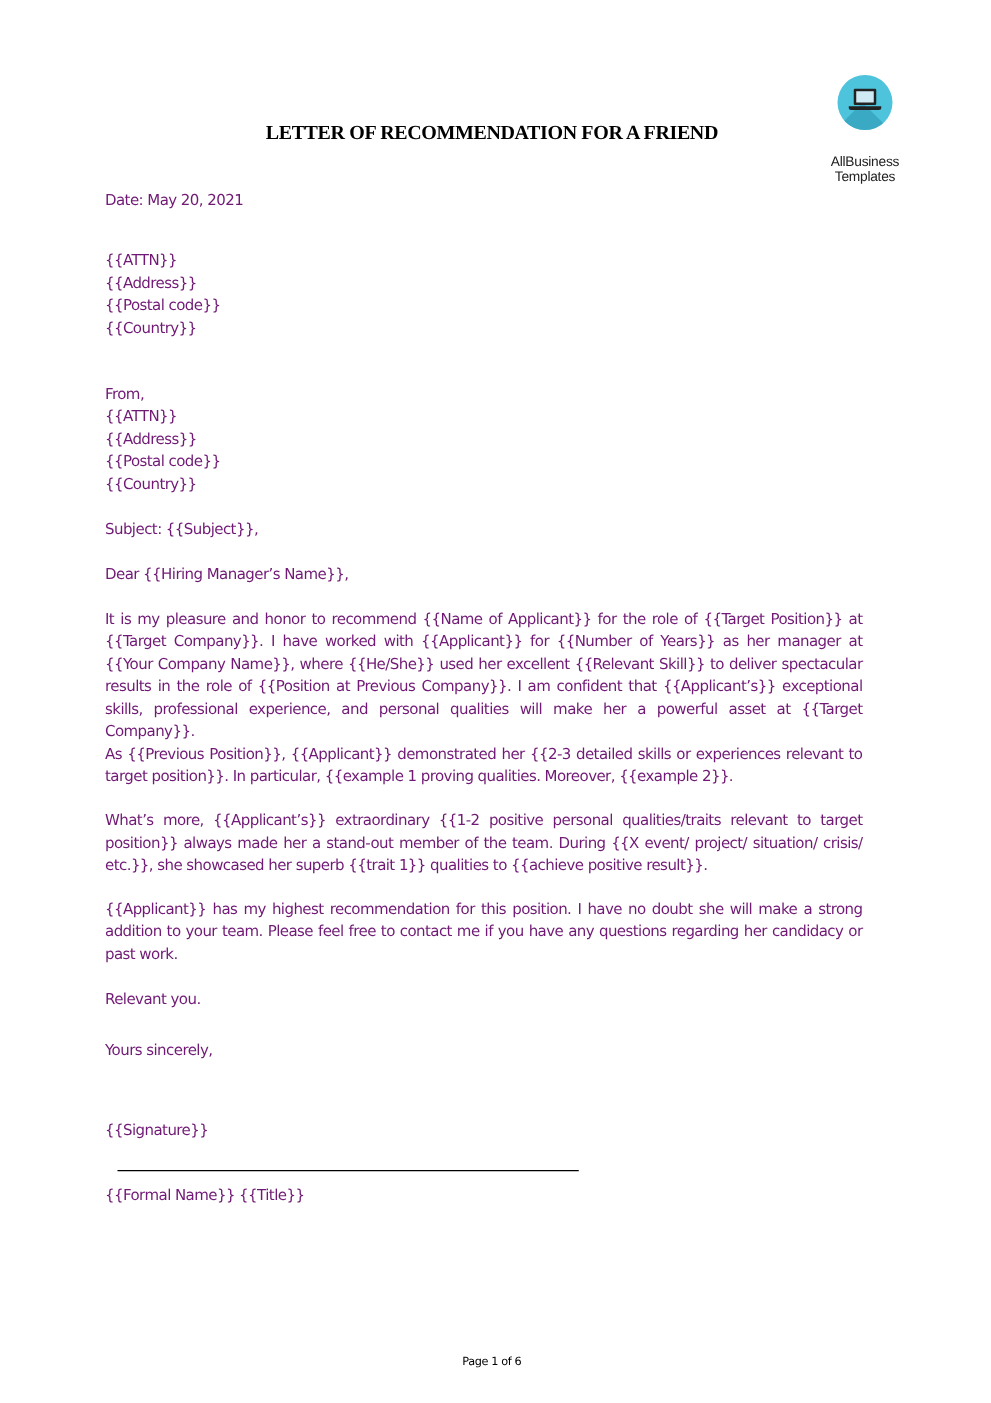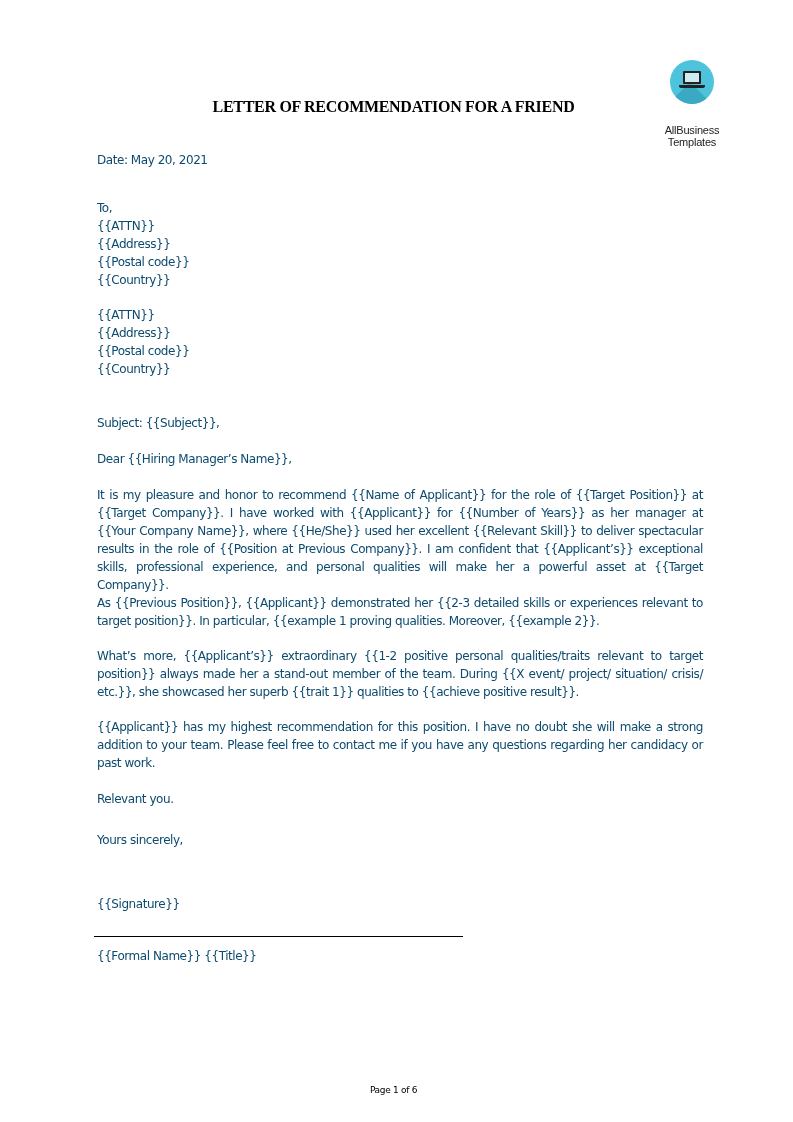--- a/index.html
+++ b/index.html
@@ -79,27 +79,27 @@
       left: 0; top: 98px;
       width: 787px;
       text-align: center;
       font-family: Liberation Serif, serif;
       font-weight: bold;
       font-size: 16px;
       letter-spacing: -0.3px;
     }
     .body-text {
       position: absolute;
-      left: 97px;
+      left: 84px;
       width: 606px;
       font-family: "DejaVu Sans", "Liberation Sans", sans-serif;
       font-size: 12px;
       line-height: 18px;
       letter-spacing: -0.45px;
-      color: #0c4a6e;
+      color: #701a75;
     }
     .line {
       display: block;
       white-space: nowrap;
     }
     .para {
       text-align: justify;
       text-align-last: left;
     }
     .sig-line {
@@ -139,28 +139,28 @@
       <div>AllBusiness</div>
       <div>Templates</div>
     </div>
   </div>
 
   <div class="title">LETTER OF RECOMMENDATION FOR A FRIEND</div>
 
   <div class="body-text" style="top:151px;">Date:  May 20, 2021</div>
 
   <div class="body-text" style="top:199px;">
-    <span class="line">To,</span>
     <span class="line">{{ATTN}}</span>
     <span class="line">{{Address}}</span>
     <span class="line">{{Postal code}}</span>
     <span class="line">{{Country}}</span>
   </div>
 
   <div class="body-text" style="top:306px;">
+    <span class="line">From,</span>
     <span class="line">{{ATTN}}</span>
     <span class="line">{{Address}}</span>
     <span class="line">{{Postal code}}</span>
     <span class="line">{{Country}}</span>
   </div>
 
   <div class="body-text" style="top:414px;">Subject: {{Subject}},</div>
 
   <div class="body-text" style="top:450px;">Dear {{Hiring Manager’s Name}},</div>
 

